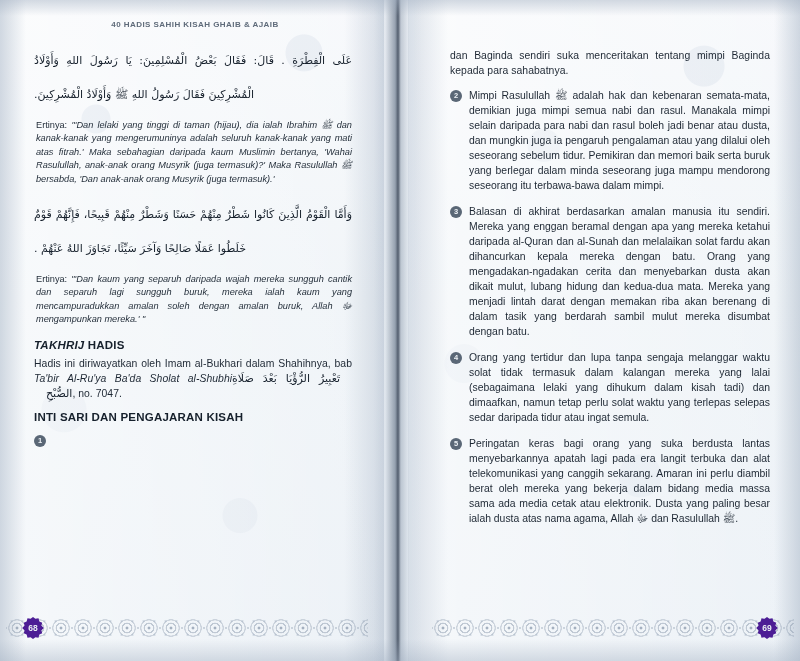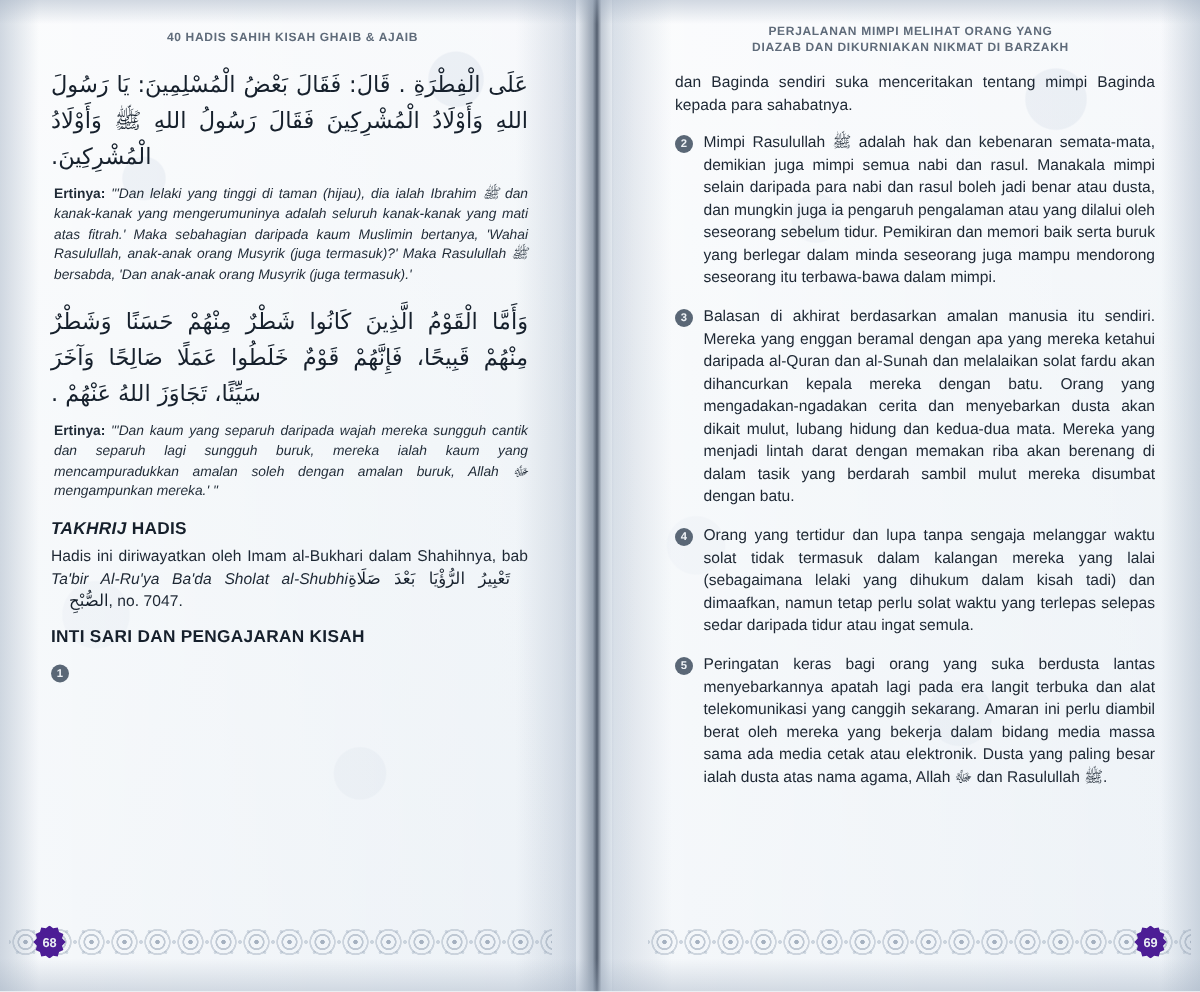--- a/index.html
+++ b/index.html
@@ -103,22 +103,22 @@
   }
   .col-left  { left: 34px;  top: 44px; width: 318px; }
   .col-right { left: 450px; top: 48px; width: 320px; }
 
   
   .arabic {
     direction: rtl;
     text-align: justify;
     text-align-last: left;
     font-family: "DejaVu Sans", sans-serif;
-    font-size: 15px;
-    line-height: 24px;
+    font-size: 11px;
+    line-height: 34px;
     color: #16202c;
     margin: 0 0 7px 0;
     unicode-bidi: isolate;
   }
   .arabic.small {
     font-size: 11px;
     line-height: 12px;
     display: inline;
     margin: 12px;
     vertical-align: baseline;
@@ -126,21 +126,21 @@
 
   
   .ertinya {
     font-size: 9.2px;
     line-height: 13.4px;
     color: #1f2a36;
     text-align: justify;
     margin: 4px 0 12px 0;
     padding-left: 2px;
   }
-  .ertinya .lead { font-style: normal; font-weight: 700; }
+  .ertinya .lead { font-style: normal; font-weight: 400; }
   .ertinya em { font-style: italic; }
 
   
   h2.sec {
     font-size: 11.5px;
     font-weight: bold;
     letter-spacing: .2px;
     color: #16202c;
     margin: 10px 0 5px 0;
   }
@@ -288,24 +288,20 @@
         <span class="num-badge">1</span>
       </li>
     </ol>
   </div>
 
   <div class="ornament-band left">
     <div class="ornament-strip"></div>
   </div>
   <div class="folio folio-left">68</div>
 
-  <div class="runhead runhead-right">
-    <div>PERJALANAN MIMPI MELIHAT ORANG YANG</div>
-    <div>DIAZAB DAN DIKURNIAKAN NIKMAT DI BARZAKH</div>
-  </div>
 
   <div class="col col-right">
     <p class="body-para">dan Baginda sendiri suka menceritakan tentang mimpi Baginda kepada para sahabatnya.</p>
 
     <ol class="numlist">
       <li>
         <span class="num-badge">2</span>
         <span>Mimpi Rasulullah ﷺ adalah hak dan kebenaran semata-mata, demikian juga mimpi semua nabi dan rasul. Manakala mimpi selain daripada para nabi dan rasul boleh jadi benar atau dusta, dan mungkin juga ia pengaruh pengalaman atau yang dilalui oleh seseorang sebelum tidur. Pemikiran dan memori baik serta buruk yang berlegar dalam minda seseorang juga mampu mendorong seseorang itu terbawa-bawa dalam mimpi.</span>
       </li>
       <li>

